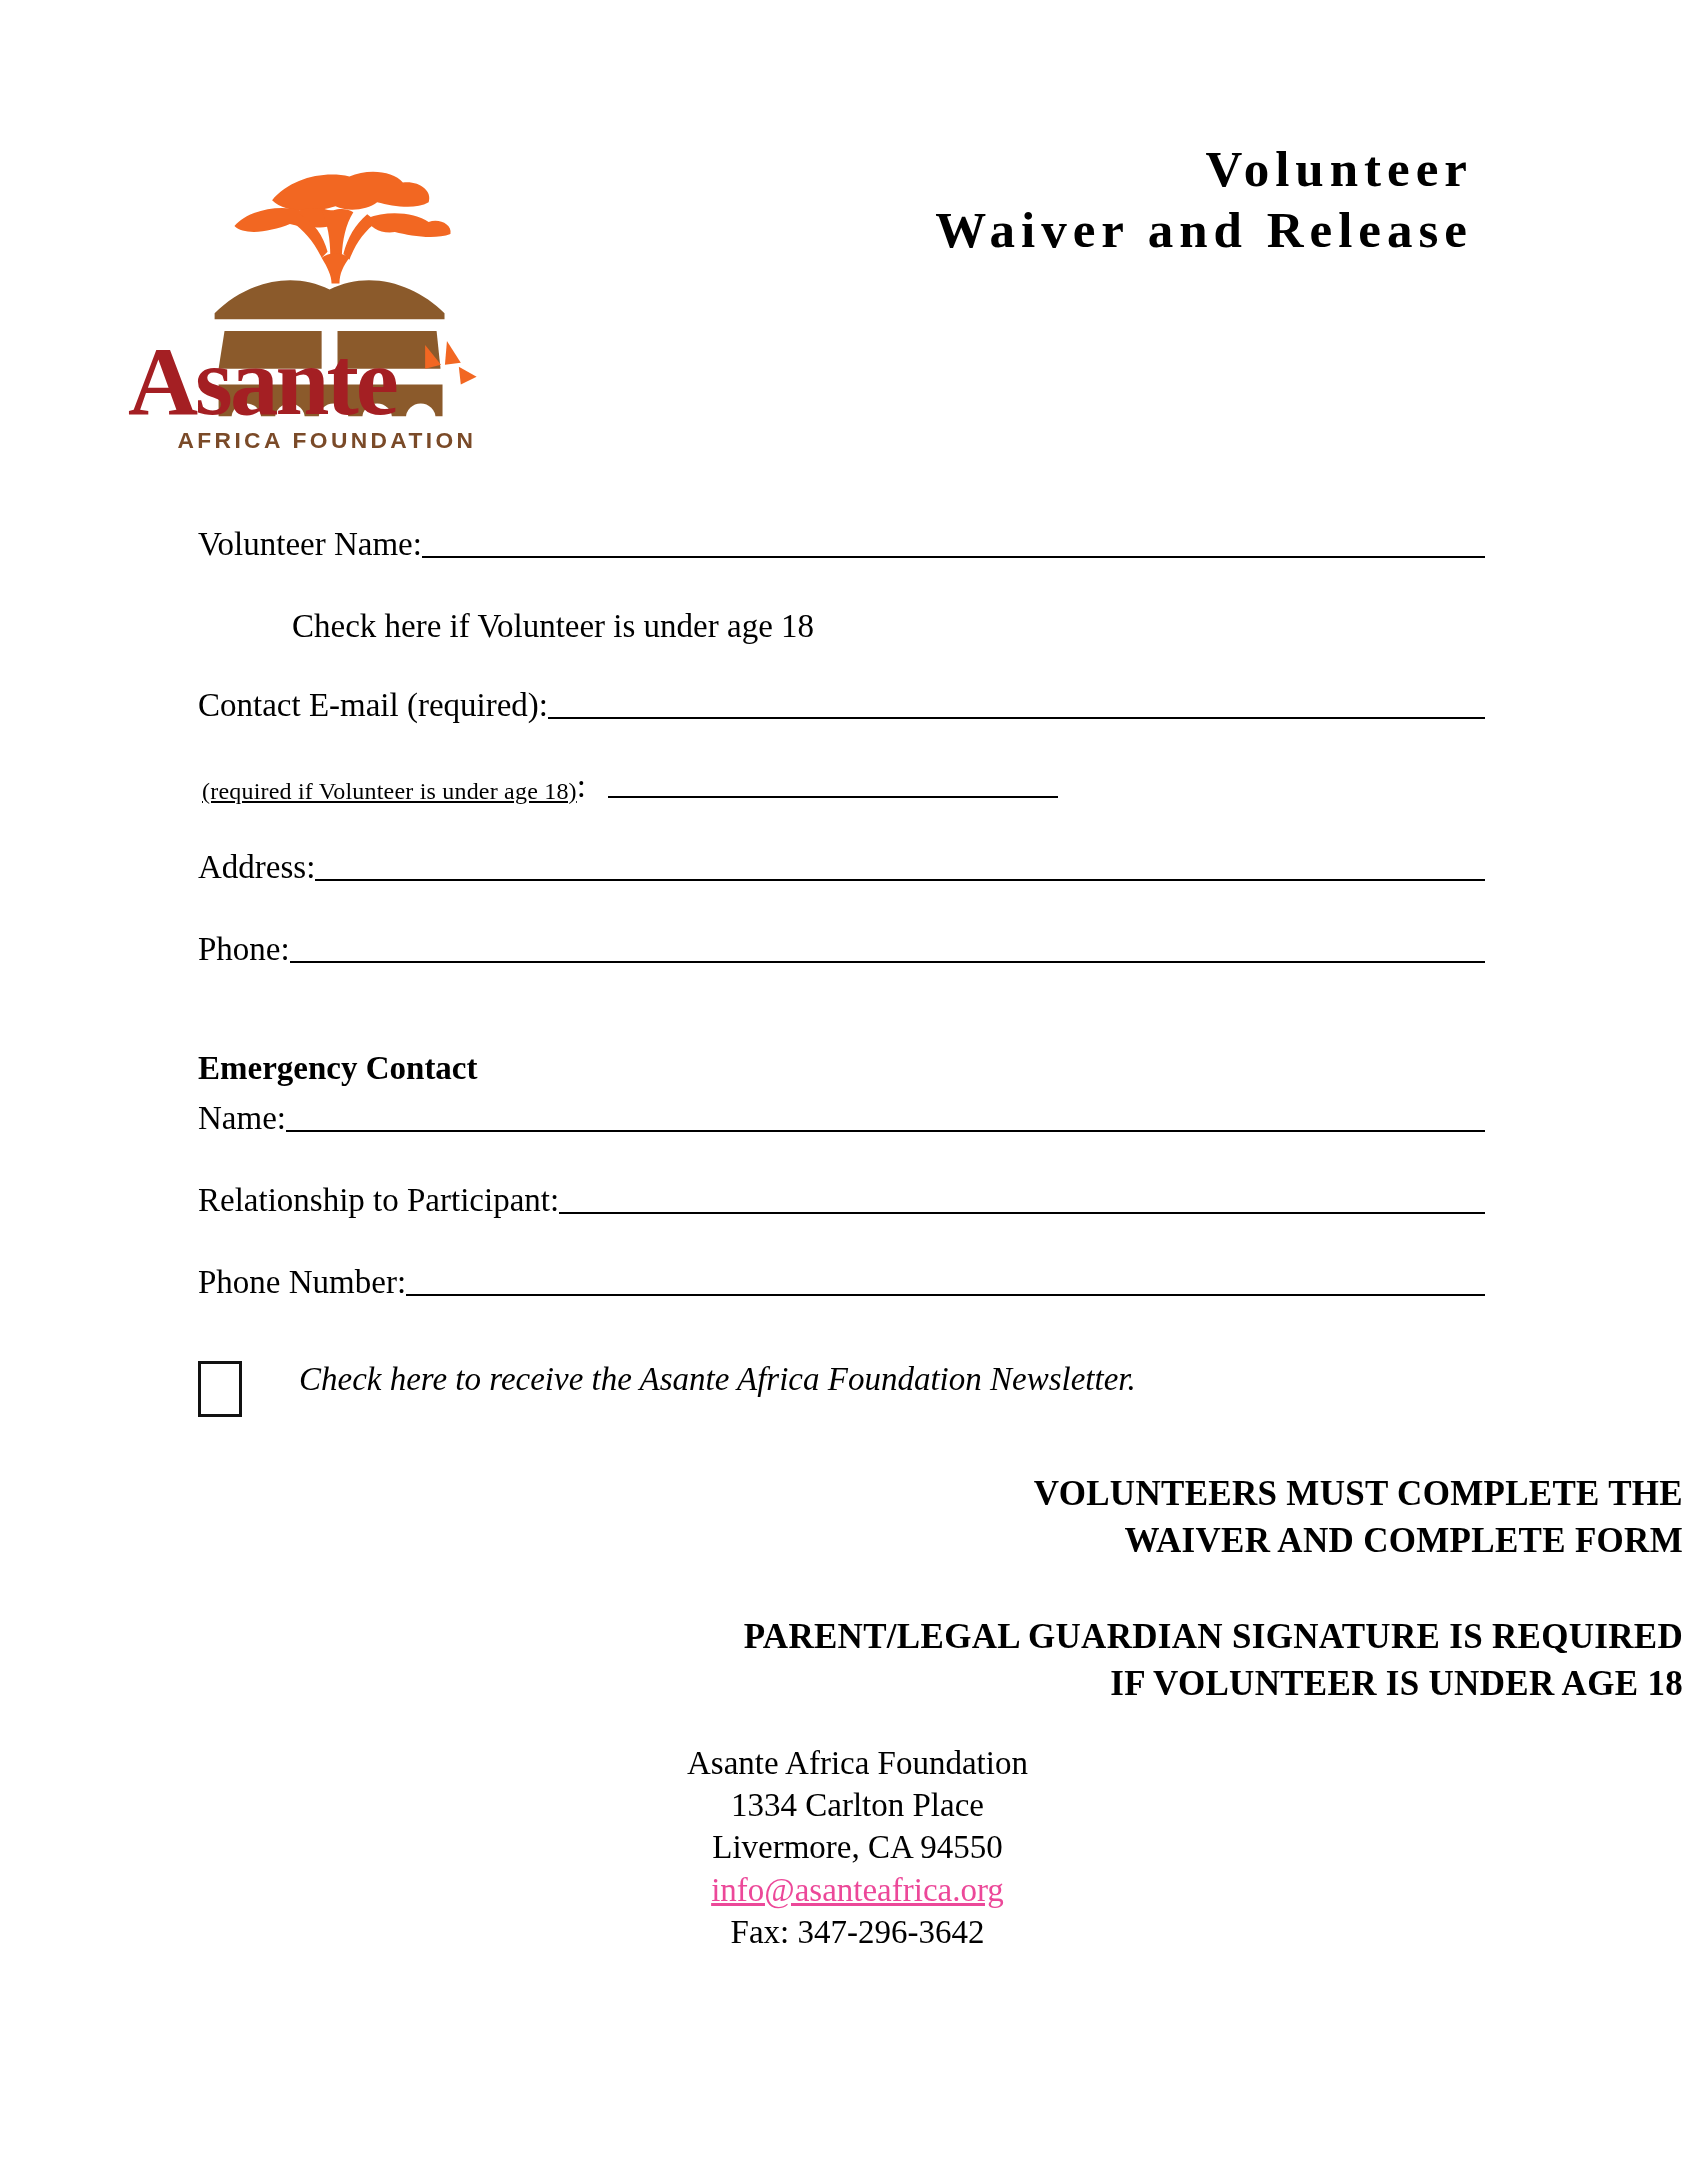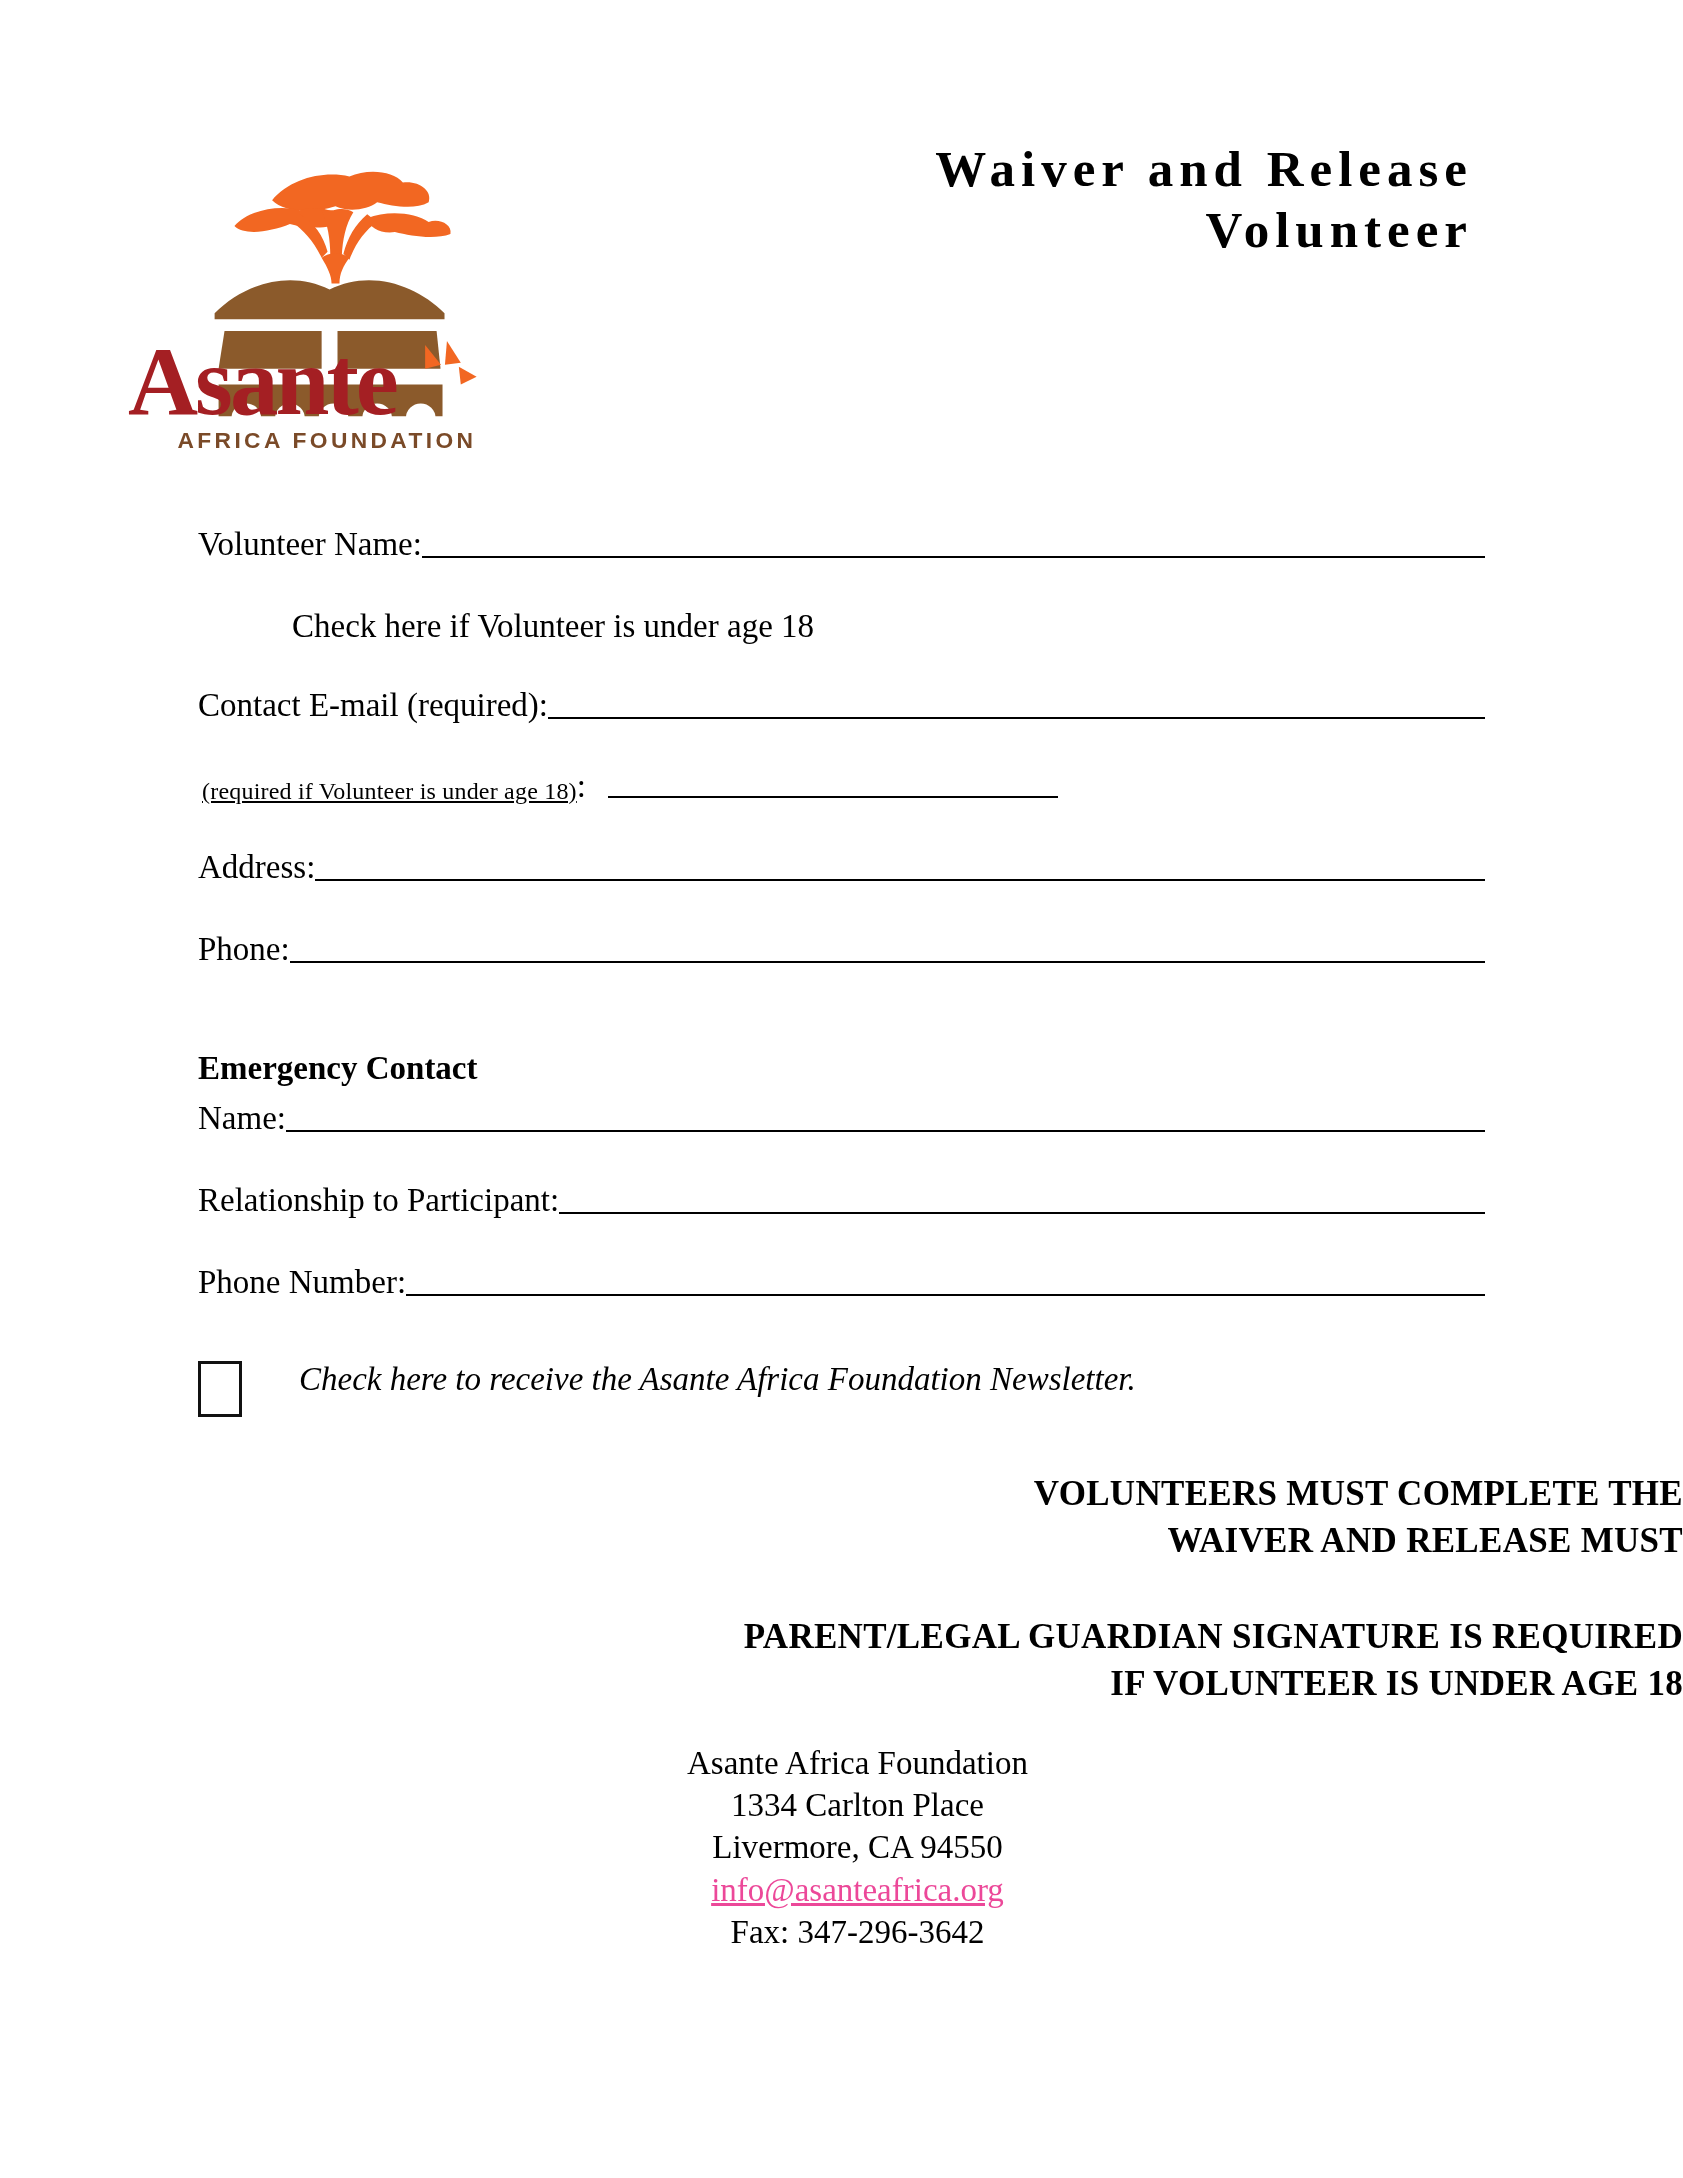--- a/index.html
+++ b/index.html
@@ -208,22 +208,22 @@
             <path d="M300 16 L316 36 L300 40 Z"></path>
             <path d="M322 12 L336 34 L320 36 Z"></path>
             <path d="M334 38 L352 48 L336 56 Z"></path>
           </g>
           <text x="50" y="120" font-family="Liberation Sans, sans-serif" font-weight="bold" font-size="23" letter-spacing="3.4" fill="#7A4A28">AFRICA FOUNDATION</text>
         </svg>
       </div>
     </div>
 
     <div class="title-block">
+      <div class="tline">Volunteer</div>
       <div class="tline">Waiver and Release</div>
-      <div class="tline">Volunteer</div>
     </div>
   </div>
 
   <div class="form-body">
 
     <div class="field-row">
       <span class="field-label">Volunteer Name:</span>
       <span class="field-rule"></span>
     </div>
 
@@ -269,21 +269,21 @@
 
     <div class="checkbox-row">
       <span class="checkbox-box"></span>
       <span class="checkbox-label">Check here to receive the Asante Africa Foundation Newsletter.</span>
     </div>
   </div>
 
   <div class="notices">
     <div class="notice-block">
       <div>VOLUNTEERS MUST COMPLETE THE</div>
-      <div>WAIVER AND RELEASE MUST</div>
+      <div>WAIVER AND COMPLETE FORM</div>
     </div>
     <div class="notice-gap"></div>
     <div class="notice-block">
       <div>PARENT/LEGAL GUARDIAN SIGNATURE IS REQUIRED</div>
       <div>IF VOLUNTEER IS UNDER AGE 18</div>
     </div>
   </div>
 
   <div class="footer">
     <div>Asante Africa Foundation</div>

